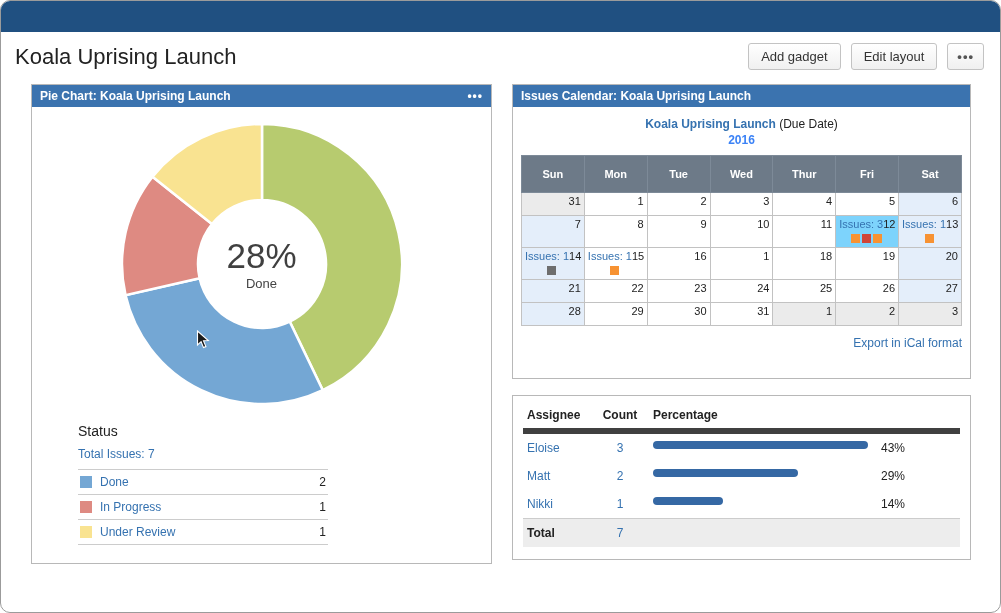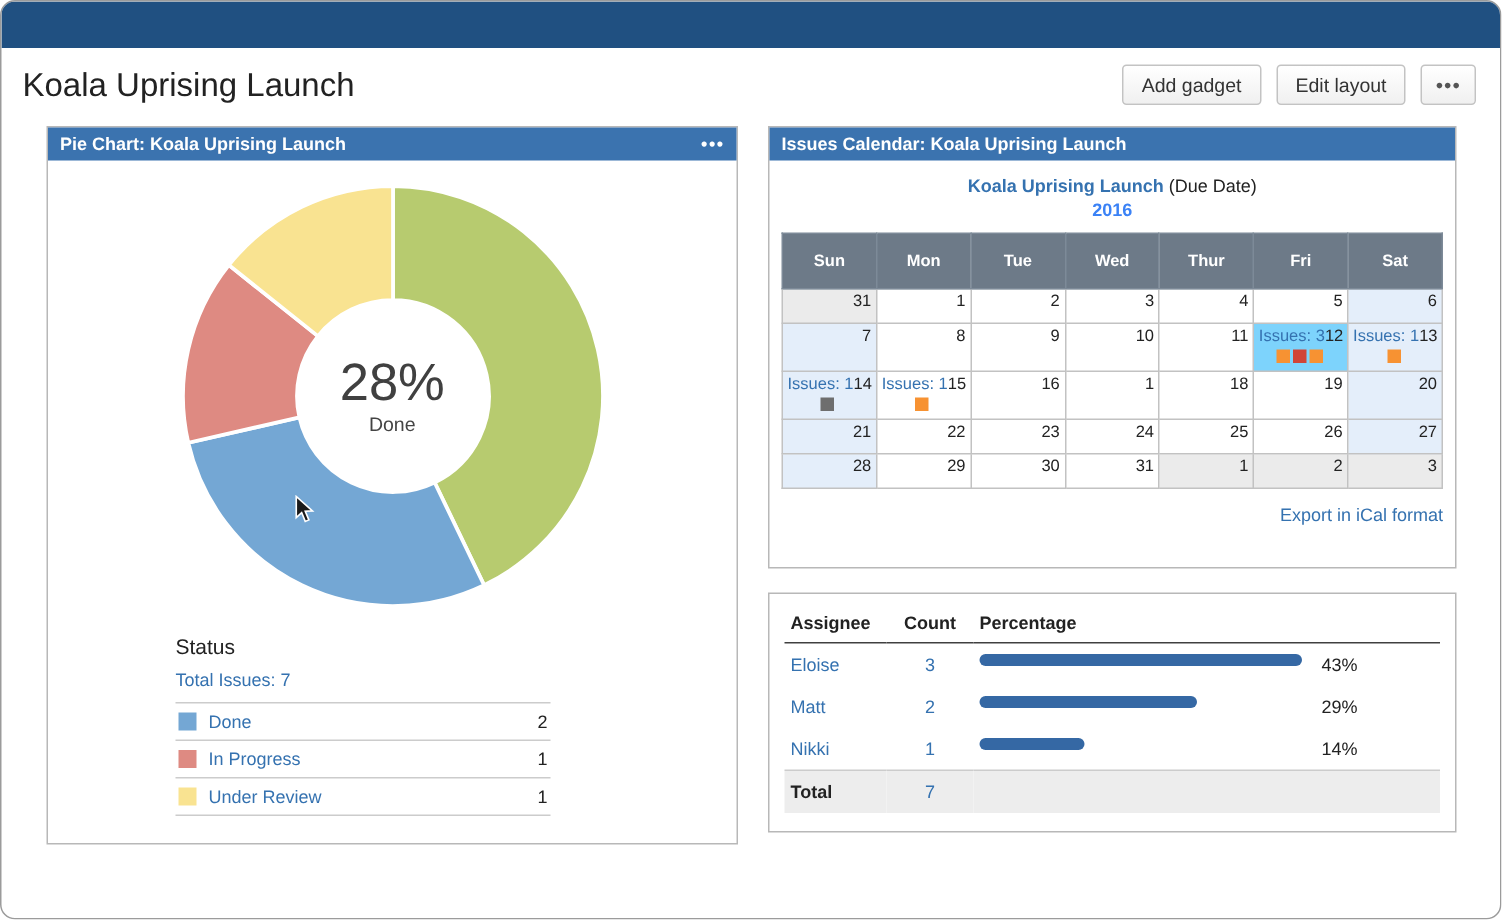--- a/index.html
+++ b/index.html
@@ -18,21 +18,21 @@
   .gadget-header { background:#3b73af; color:#fff; font-size:12px; font-weight:bold; padding:4px 8px; display:flex; justify-content:space-between; align-items:center; line-height:14px; }
   .gadget-more { letter-spacing:1px; cursor:pointer; }
 
   
   .pie-wrap { position:relative; padding-top:12px; height:302px; }
   #pie-svg { display:block; margin:0 auto; }
   .pie-center { position:absolute; left:50%; top:157px; transform:translate(-50%,-50%); text-align:center; pointer-events:none; }
   .pie-pct { font-size:35px; color:#404040; line-height:36px; }
   .pie-sub { font-size:13px; color:#444; margin-top:2px; }
   .cursor { position:absolute; left:164px; top:223px; }
-  .status-block { margin:14px 0 0 85px; width:250px; padding-bottom:18px; }
+  .status-block { margin:14px 0 0 46px; width:250px; padding-bottom:18px; }
   .status-title { font-size:14px; color:#222; margin-bottom:5px; }
   .total-link { font-size:12px; color:#3572b0; text-decoration:none; display:inline-block; margin-bottom:8px; }
   .legend-row { display:flex; align-items:center; padding:5px 2px; border-bottom:1px solid #ccc; font-size:12px; }
   .legend-row:first-child { border-top:1px solid #ccc; }
   .legend-swatch { width:12px; height:12px; margin-right:8px; flex:none; }
   .legend-label { color:#3572b0; text-decoration:none; flex:1; }
   .legend-count { color:#222; }
 
   
   .cal-body { padding:10px 8px 28px; }
@@ -48,21 +48,21 @@
   .cell-top { display:flex; align-items:baseline; }
   .issues-link { color:#3572b0; text-decoration:none; white-space:nowrap; }
   .date-num { margin-left:auto; color:#222; }
   .squares { margin-top:3px; }
   .square { display:inline-block; width:9px; height:9px; margin-right:2px; cursor:pointer; }
   .export-link { display:block; text-align:right; font-size:12px; color:#3572b0; text-decoration:none; margin-top:10px; }
 
   
   .stats-body { padding:4px 10px 12px; }
   table.stats { width:100%; border-collapse:collapse; font-size:12px; }
-  .stats th { text-align:left; padding:8px 4px 6px; border-bottom:1px solid #404040; color:#222; font-weight:bold; }
+  .stats th { text-align:left; padding:8px 4px 6px; border-bottom:6px solid #404040; color:#222; font-weight:bold; }
   .stats th.count-col, .stats td.count-col { width:58px; text-align:center; }
   .stats th.assignee-col { width:68px; }
   .stats td { padding:7px 4px; }
   .stats a { color:#3572b0; text-decoration:none; }
   .pct-cell { display:flex; }
   .bar-track { width:228px; flex:none; display:inline-block; }
   .bar { display:block; height:8px; border-radius:4px; }
   .pct-label { color:#222; }
   .stats tfoot td { background:#ededed; border-top:1px solid #ccc; }
   .total-label-cell { font-weight:bold; color:#222; }

